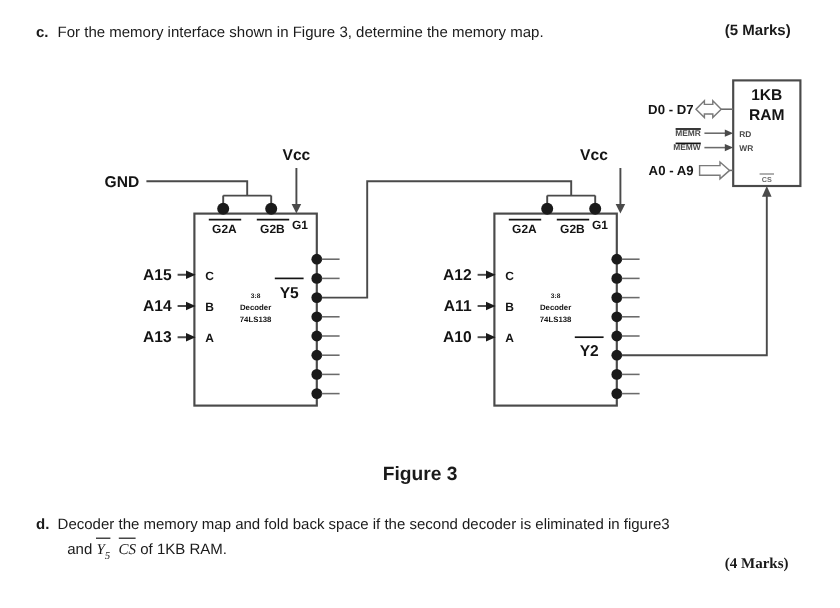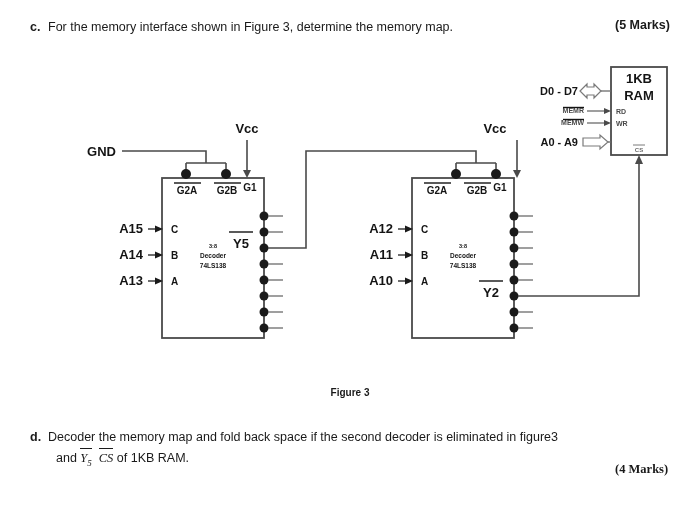--- a/index.html
+++ b/index.html
@@ -32,42 +32,41 @@
   }
   .qtext {
     font-size: 12.5px;
     line-height: 1.5;
     text-align: center;
   }
   .marks {
     position: absolute;
     font-weight: bold;
     font-size: 12.5px;
-    margin-left: 11px;
   }
 
   #q-c { top: 18px; left: 22px; }
   #q-c-marks { top: 18px; left: 604px; }
 
   #q-d-1 { top: 428px; left: 22px; }
   #q-d-2 { top: 448px; left: 56px; }
   #q-d-marks { top: 462px; left: 604px; font-family: Liberation Serif, serif; }
 
   .ital { font-family: "Liberation Serif", serif; font-style: italic; }
   .ovl { border-top: 1.3px solid #1a1a1a; padding-top: 0px; }
   .sub { font-size: 9px; vertical-align: sub; }
 
   
   #fig-caption {
     position: absolute;
     top: 387px;
     left: 0;
     width: 700px;
     text-align: center;
-    font-size: 10px;
+    font-size: 16px;
     font-weight: bold;
   }
 
   
   #diagram {
     position: absolute;
     left: 0;
     top: 0;
     width: 700px;
     height: 462px;

